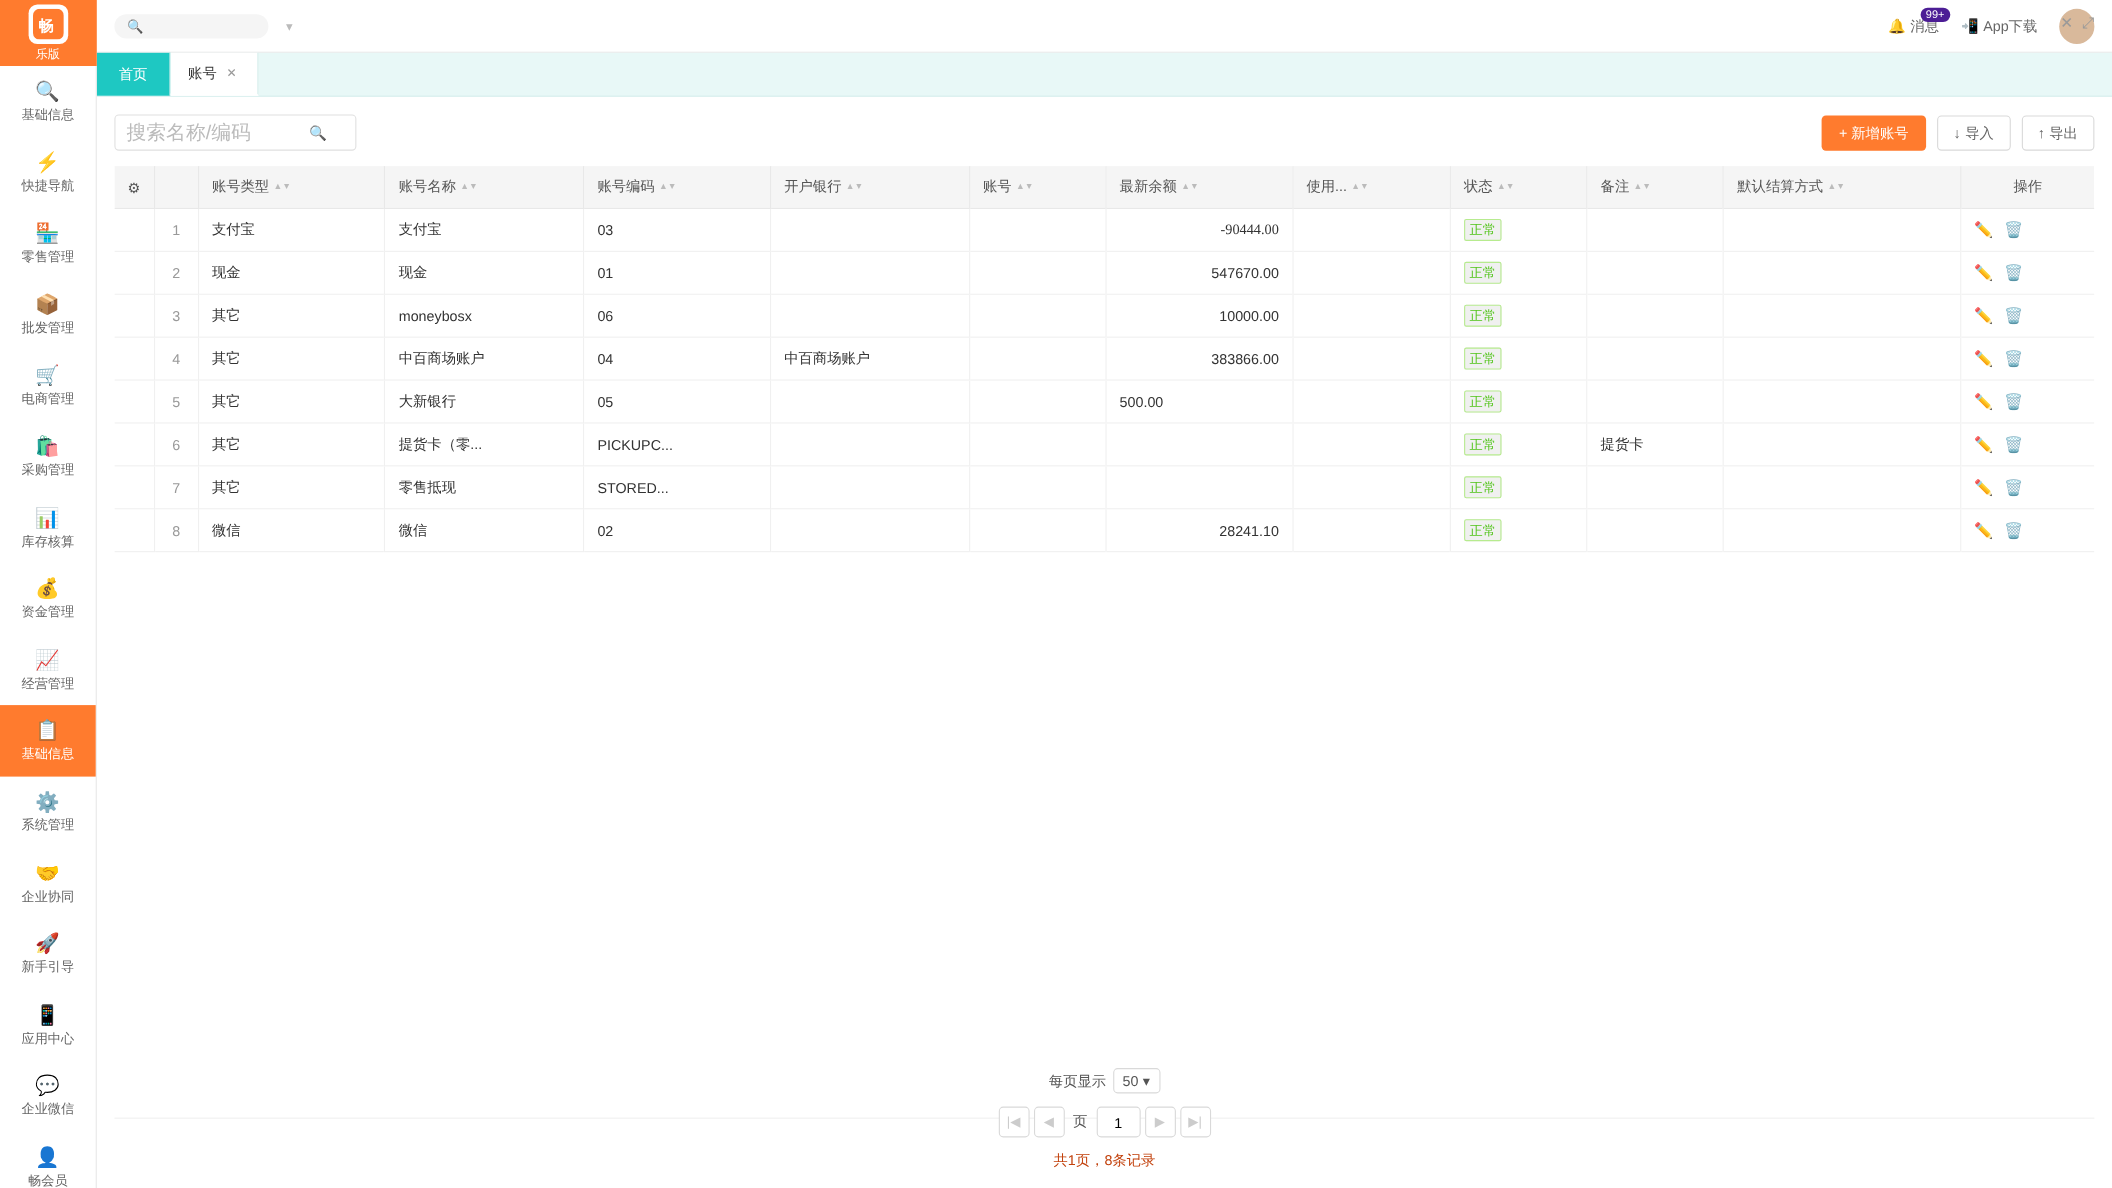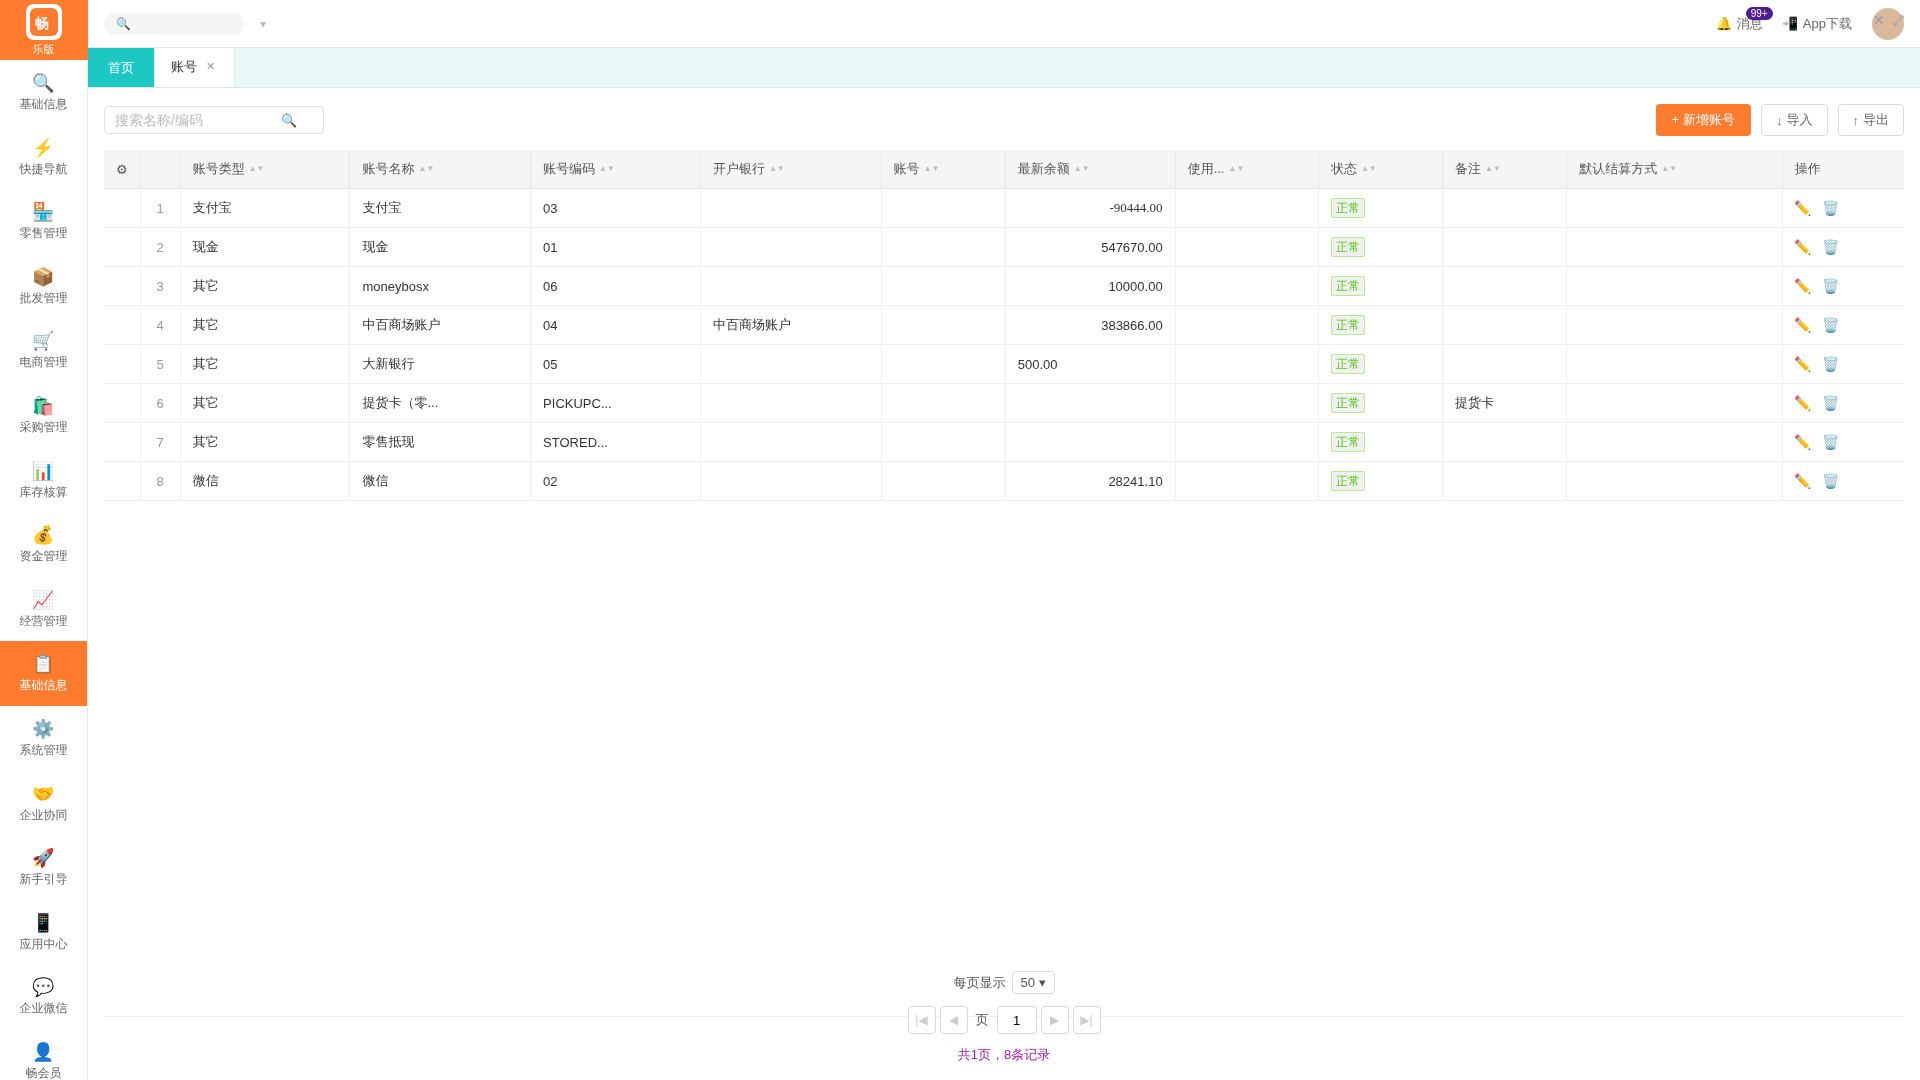--- a/index.html
+++ b/index.html
@@ -195,21 +195,21 @@
       border-radius: 4px;
       padding: 5px 10px;
       width: 220px;
       gap: 6px;
       font-size: 13px;
       color: #999;
     }
     .search-box input {
       border: none;
       outline: none;
-      font-size: 14px;
+      font-size: 18px;
       color: #0f172a;
       width: 160px;
       background: transparent;
     }
     .search-box input::placeholder { color: #bbb; }
     .toolbar-right {
       display: flex;
       align-items: center;
       gap: 10px;
     }
@@ -254,21 +254,21 @@
     }
     thead th {
       padding: 10px 12px;
       text-align: left;
       font-weight: normal;
       color: #555;
       white-space: nowrap;
       border-right: 1px solid #e8e8e8;
       position: relative;
     }
-    thead th:last-child { border-right: none; }
+    thead th:last-child { border-right: none; text-align: center; }
     thead th .th-inner {
       display: flex;
       align-items: center;
       gap: 4px;
     }
     thead th .sort-icons {
       display: flex;
       flex-direction: column;
       font-size: 8px;
       color: #bbb;
@@ -373,21 +373,21 @@
     }
     .page-input {
       width: 40px;
       height: 28px;
       border: 1px solid #d9d9d9;
       border-radius: 4px;
       text-align: center;
       font-size: 13px;
       outline: none;
     }
-    .total-info { color: #a21caf; }
+    .total-info { color: #c2410c; }
   </style>
 </head>
 <body>
 
 <div class="sidebar">
   <div class="sidebar-logo">
     <div class="logo-icon">
       <svg viewBox="0 0 28 28" fill="none">
         <rect width="28" height="28" rx="6" fill="#ff7b2e"></rect>
         <text x="5" y="20" font-size="14" fill="#fff" font-weight="bold">畅</text>

